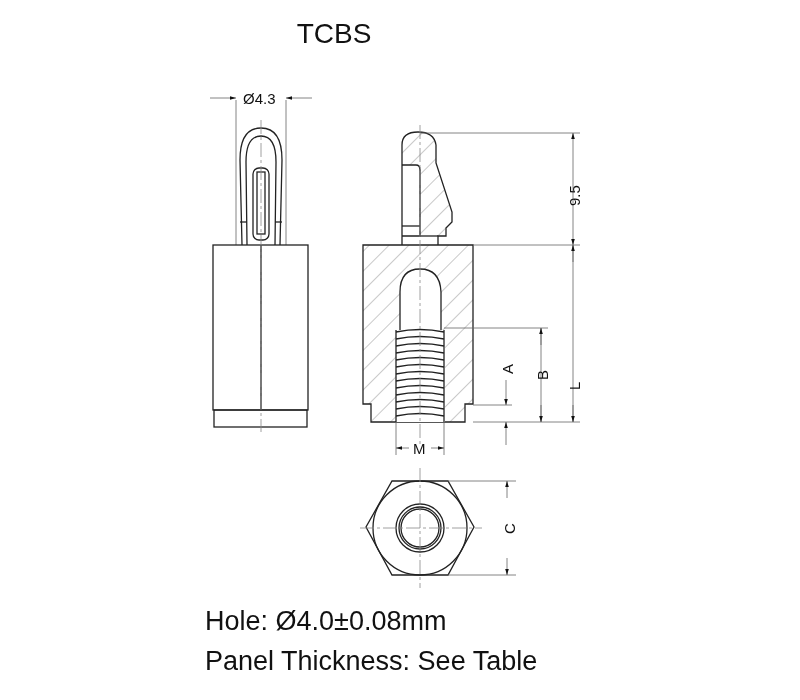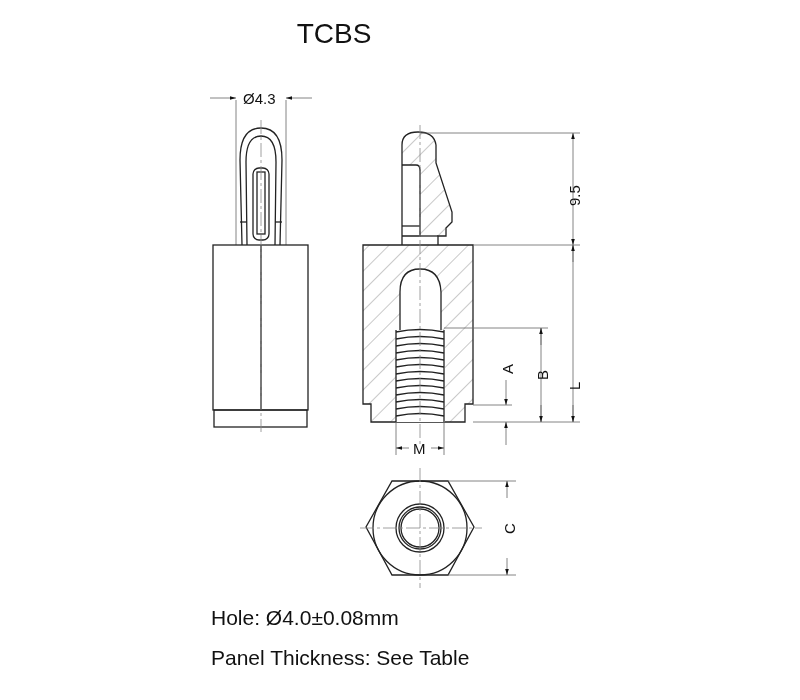--- a/index.html
+++ b/index.html
@@ -1,18 +1,18 @@
 <!DOCTYPE html>
 <html><head>
 <meta charset="utf-8">
 <style>
   html, body { margin: 0; padding: 0; background: #ffffff; }
   body { width: 800px; height: 700px; position: relative; overflow: hidden; font-family: "Liberation Sans", sans-serif; }
   .title { position: absolute; left: 0; top: 18px; width: 668px; text-align: center; font-size: 28px; color: #111; }
-  .note { position: absolute; left: 211px; font-size: 21px; color: #111; white-space: nowrap; }
+  .note { position: absolute; left: 205px; font-size: 27px; color: #111; white-space: nowrap; }
   .note1 { top: 606px; }
   .note2 { top: 646px; }
   svg { position: absolute; left: 0; top: 0; }
   .ln { stroke: #222; stroke-width: 1.3; fill: none; }
   .thin { stroke: #666; stroke-width: 0.8; fill: none; }
   .center { stroke: #888; stroke-width: 0.8; fill: none; stroke-dasharray: 14 3 3 3; }
   .hatchfill { fill: url(#hatch); }
   .dimtext { font-family: "Liberation Sans", sans-serif; font-size: 15px; fill: #111; }
 </style>
 </head>

